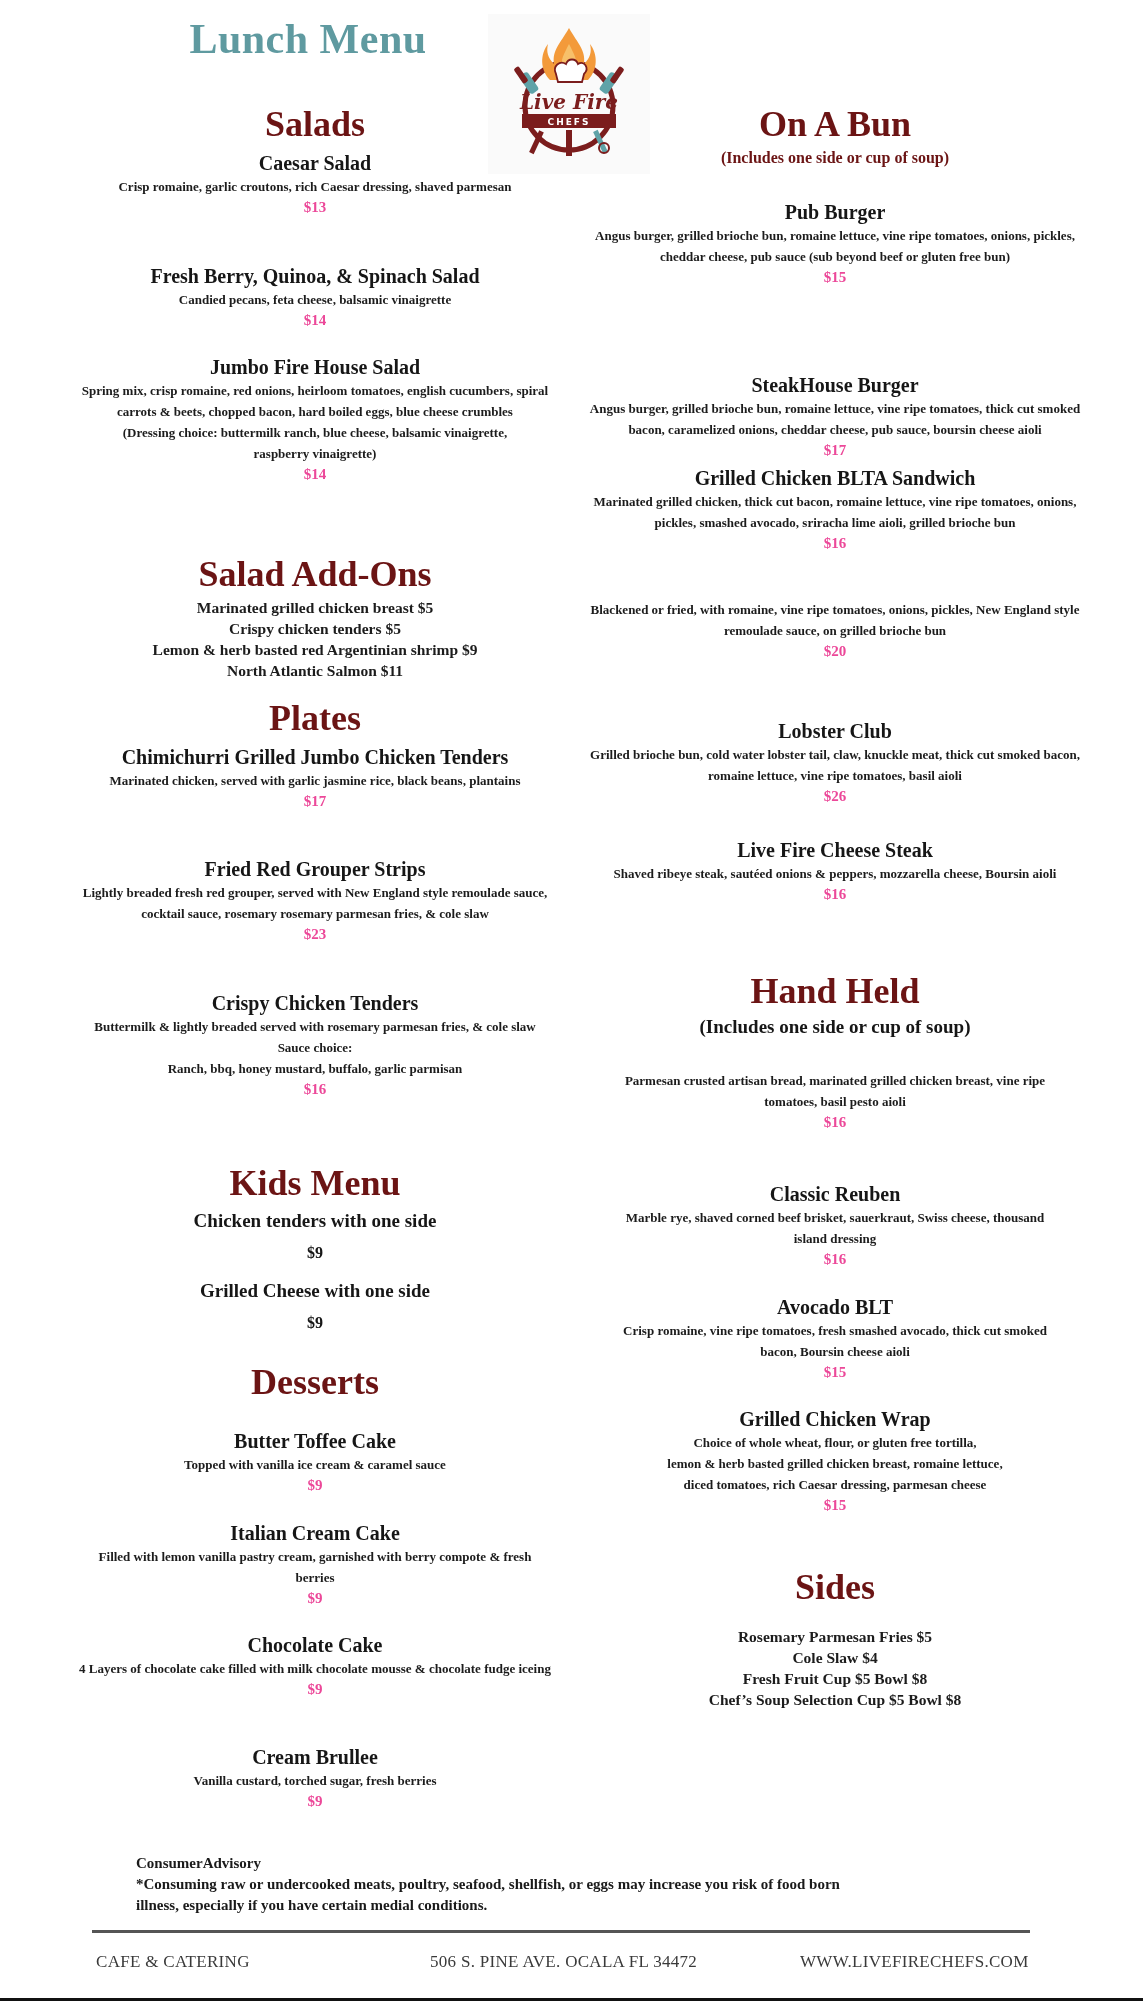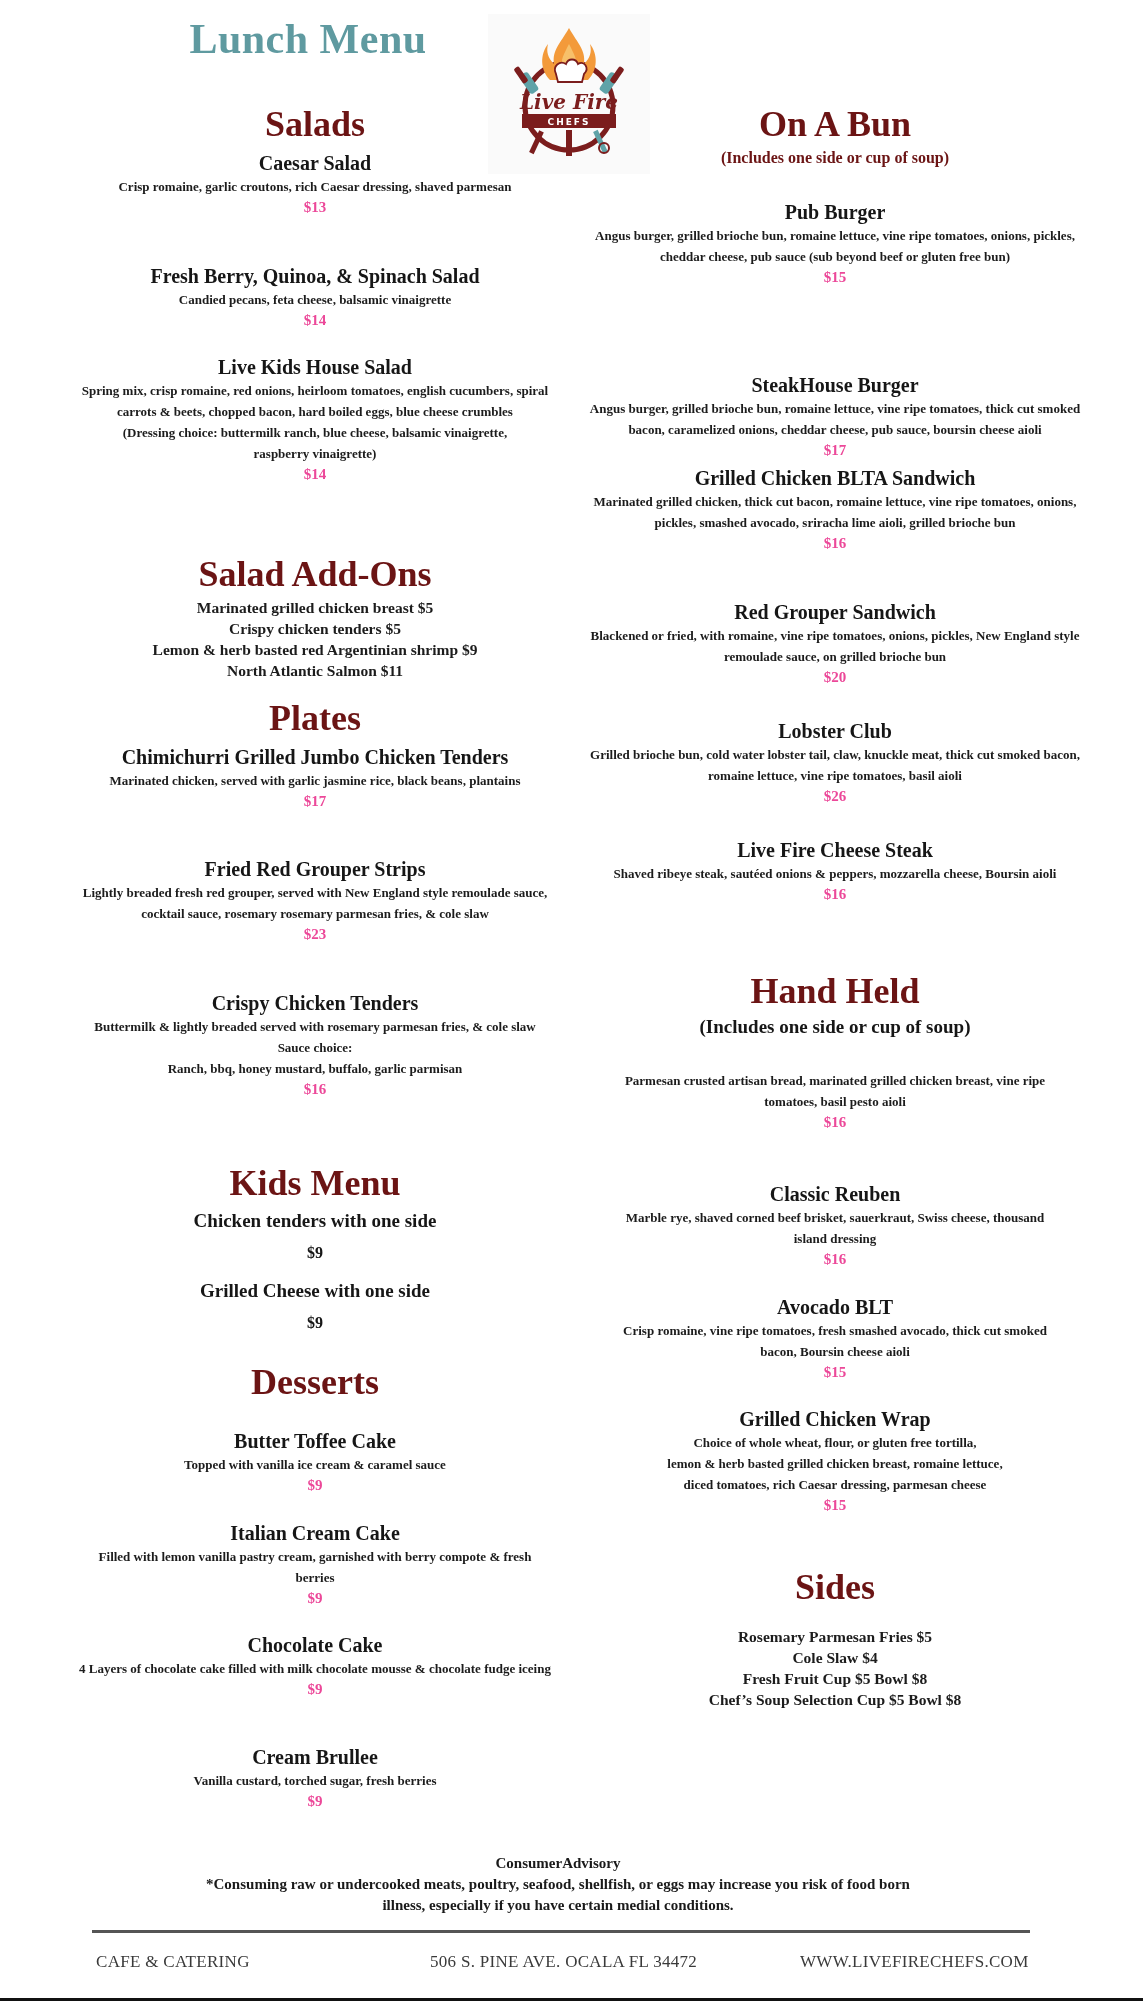--- a/index.html
+++ b/index.html
@@ -30,21 +30,21 @@
                font-size:13px; line-height:21px; color:#1c1c1c; }
   .item-price { font-family:"Liberation Serif","DejaVu Serif",serif; font-weight:bold;
                 font-size:15px; line-height:21px; color:#ec4899; }
   .kids-title { font-family:"Liberation Serif","DejaVu Serif",serif; font-weight:bold;
                 font-size:19px; line-height:26px; }
   .kids-price { font-family:"Liberation Serif","DejaVu Serif",serif; font-weight:bold;
                 font-size:16px; line-height:22px; margin-top:8px; }
   .list-line { font-family:"Liberation Serif","DejaVu Serif",serif; font-weight:bold;
                font-size:15.5px; line-height:21px; color:#1c1c1c; }
 
-  .advisory { position:absolute; left:128px; width:860px; top:1853px; text-align:center;
+  .advisory { position:absolute; left:136px; width:860px; top:1853px; 
               font-family:"Liberation Serif","DejaVu Serif",serif; font-weight:bold;
               font-size:15px; line-height:21px; color:#1a1a1a; }
   .divider { position:absolute; left:92px; top:1930px; width:938px; height:3px; background:#555555; }
   .footer-text { position:absolute; top:1951px; font-family:"Liberation Serif","DejaVu Serif",serif;
                  font-size:17px; line-height:22px; color:#3a3a3a; letter-spacing:0.3px; white-space:nowrap; }
 </style>
 </head>
 <body>
 
 <div class="page">
@@ -89,21 +89,21 @@
     <div class="item-price">$13</div>
   </div>
 
   <div class="block col-left" style="top:263px;">
     <div class="item-title">Fresh Berry, Quinoa, &amp; Spinach Salad</div>
     <div class="item-desc">Candied pecans, feta cheese, balsamic vinaigrette</div>
     <div class="item-price">$14</div>
   </div>
 
   <div class="block col-left" style="top:354px;">
-    <div class="item-title">Live Kids House Salad</div>
+    <div class="item-title">Jumbo Fire House Salad</div>
     <div class="item-desc" style="padding:0 8px;">Spring mix, crisp romaine, red onions, heirloom tomatoes, english cucumbers, spiral carrots &amp; beets, chopped bacon, hard boiled eggs, blue cheese crumbles</div>
     <div class="item-desc" style="padding:0 40px;">(Dressing choice: buttermilk ranch, blue cheese, balsamic vinaigrette, raspberry vinaigrette)</div>
     <div class="item-price">$14</div>
   </div>
 
   <div class="block col-left" style="top:553px;">
     <div class="sec-head">Salad Add-Ons</div>
     <div style="margin-top:2px;">
       <div class="list-line">Marinated grilled chicken breast $5</div>
       <div class="list-line">Crispy chicken tenders $5</div>
@@ -195,21 +195,20 @@
     <div class="item-price">$17</div>
   </div>
 
   <div class="block col-right" style="top:465px;">
     <div class="item-title">Grilled Chicken BLTA Sandwich</div>
     <div class="item-desc">Marinated grilled chicken, thick cut bacon, romaine lettuce, vine ripe tomatoes, onions, pickles, smashed avocado, sriracha lime aioli, grilled brioche bun</div>
     <div class="item-price">$16</div>
   </div>
 
   <div class="block col-right" style="top:599px;">
-    <div class="item-title">Red Grouper Sandwich</div>
     <div class="item-desc" style="padding:0 4px;">Blackened or fried, with romaine, vine ripe tomatoes, onions, pickles, New England style remoulade sauce, on grilled brioche bun</div>
     <div class="item-price">$20</div>
   </div>
 
   <div class="block col-right" style="top:718px;">
     <div class="item-title">Lobster Club</div>
     <div class="item-desc" style="padding:0 4px;">Grilled brioche bun, cold water lobster tail, claw, knuckle meat, thick cut smoked bacon, romaine lettuce, vine ripe tomatoes, basil aioli</div>
     <div class="item-price">$26</div>
   </div>
 

